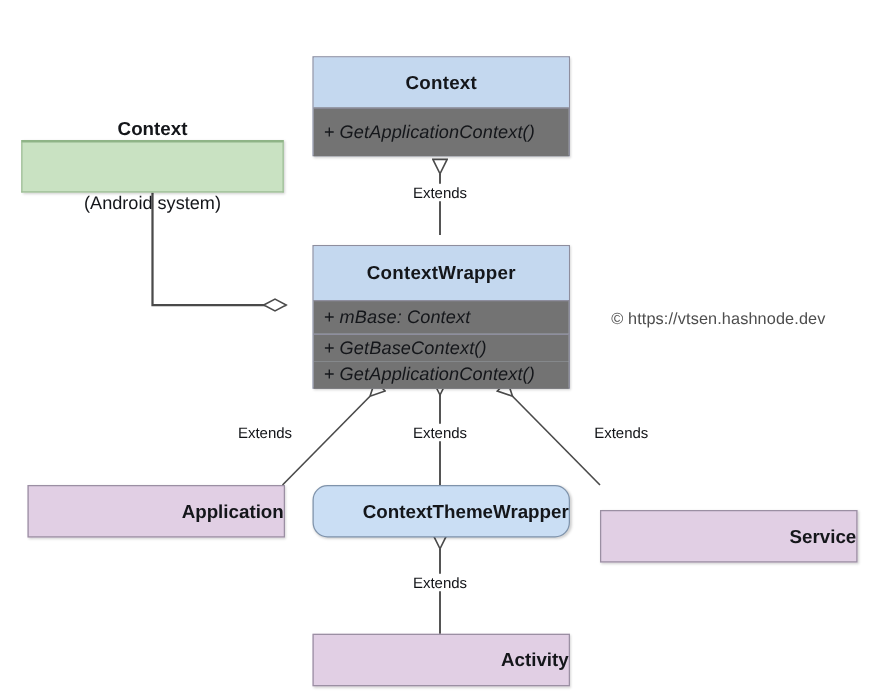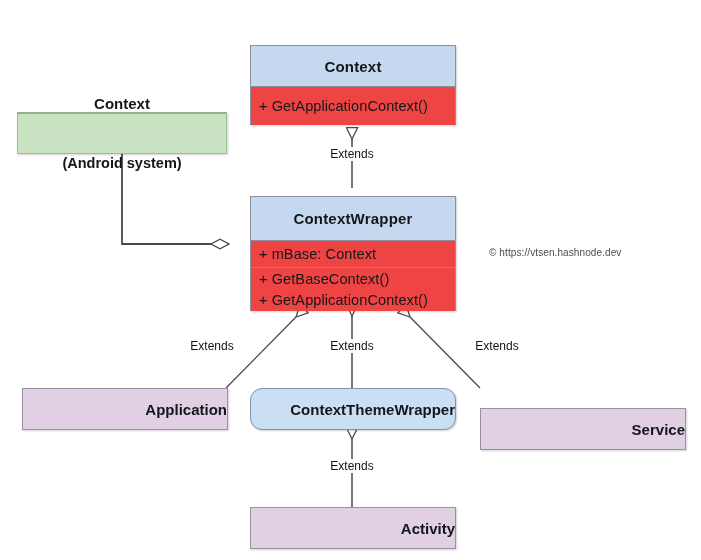--- a/index.html
+++ b/index.html
@@ -55,21 +55,21 @@
     font-weight: bold;
     font-size: 15px;
     letter-spacing: 0.2px;
   }
   .node .row.sep-top {
     border-top: 1px solid #8e8e9e;
   }
   
   .node.blue .row.title { background: #c4d8ef; }
   .node.blue .row.attrs,
-  .node.blue .row.ops  { background: #ef4444; }
+  .node.blue .row.ops  { background: #737373; font-style: italic; }
 
   
   .node.simple {
     display: flex;
     align-items: center;
     justify-content: flex-end;
     text-align: center;
     font-weight: bold;
     font-size: 15px;
     color: #14161a;
@@ -78,21 +78,21 @@
   .node.lightblue { background: #cadef4; border-color: #7f93ab; }
   .node.green {
     background: #c9e2c2;
     border: 1px solid #9dbd96;
     border-top: 2px solid #8fb487;
     flex-direction: column;
     justify-content: center;
     line-height: 1.25;
   }
   .node.green .sys-line {
-    font-weight: bold;
+    font-weight: normal;
     font-size: 14.5px;
     margin-top: 40px;
   }
   .node.green .name-line {
     font-weight: bold;
     font-size: 15px;
   }
 
   
   .edge-label {
@@ -102,21 +102,21 @@
     color: #101216;
     background: #ffffff;
     padding: 0 2px;
     white-space: nowrap;
     transform: translateX(-50%);
   }
   
   .watermark {
     position: absolute;
     z-index: 3;
-    font-size: 10px;
+    font-size: 13px;
     color: #4d4d4d;
     white-space: nowrap;
     letter-spacing: 0.1px;
   }
 </style>
 </head>
 <body>
 
 <div id="diagram-canvas">
 

